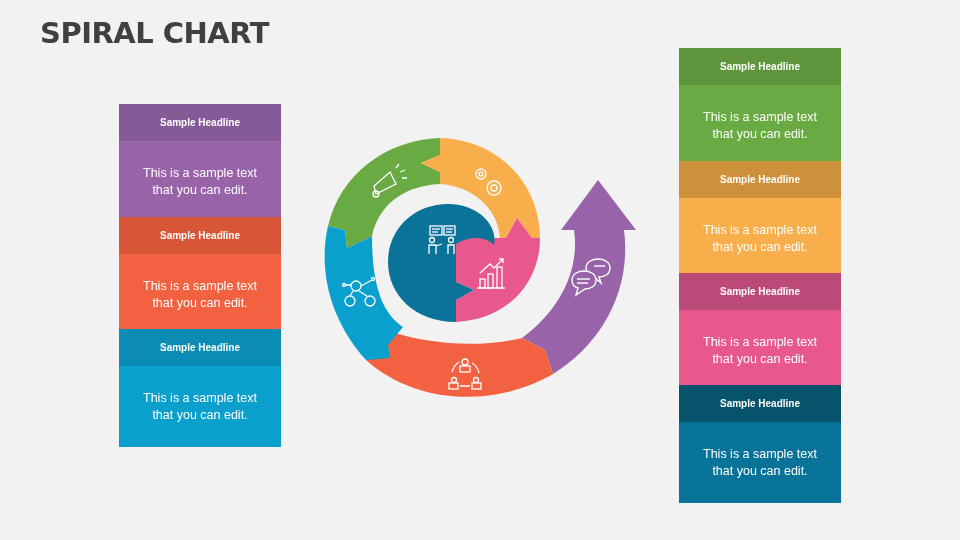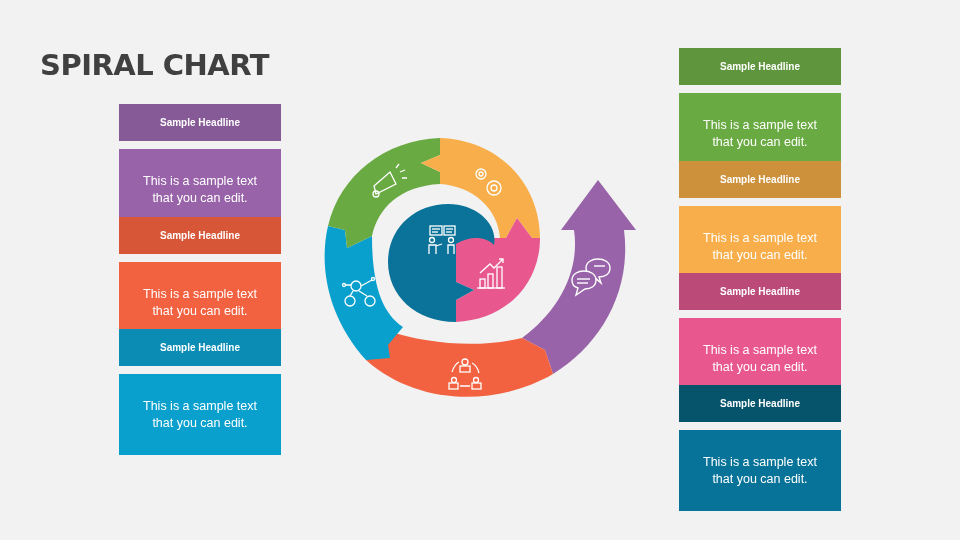--- a/index.html
+++ b/index.html
@@ -1,32 +1,31 @@
 <!DOCTYPE html>
 <html><head>
 <meta charset="utf-8">
 <style>
   * { margin: 0; padding: 0; box-sizing: border-box; }
   html, body { width: 960px; height: 540px; background: #f2f2f2; overflow: hidden; }
   body { position: relative; font-family: "Liberation Sans", sans-serif; }
   .title {
     position: absolute; left: 40px; top: 16px;
     font-family: "DejaVu Sans", sans-serif; font-weight: bold;
-    font-size: 29px; color: #404040; letter-spacing: -0.5px; margin-top: 32px;
+    font-size: 29px; color: #404040; letter-spacing: -0.5px;
   }
   .card { position: absolute; width: 162px; }
   .card .head {
     height: 37px; display: flex; align-items: center; justify-content: center;
     color: #fff; font-weight: bold; font-size: 10px;
   }
   .card .body {
     height: 81px; display: flex; align-items: center; justify-content: center;
     text-align: center; color: #fff; font-size: 12.5px; line-height: 17px;
     padding: 4px 10px;
-    margin-top: 8px;
   }
   .card .body span { display: block; }
   .left { left: 119px; }
   .right { left: 679px; }
   svg.spiral { position: absolute; left: 0; top: 0; }
 </style>
 </head>
 <body>
 
 <div class="title">SPIRAL CHART</div>

